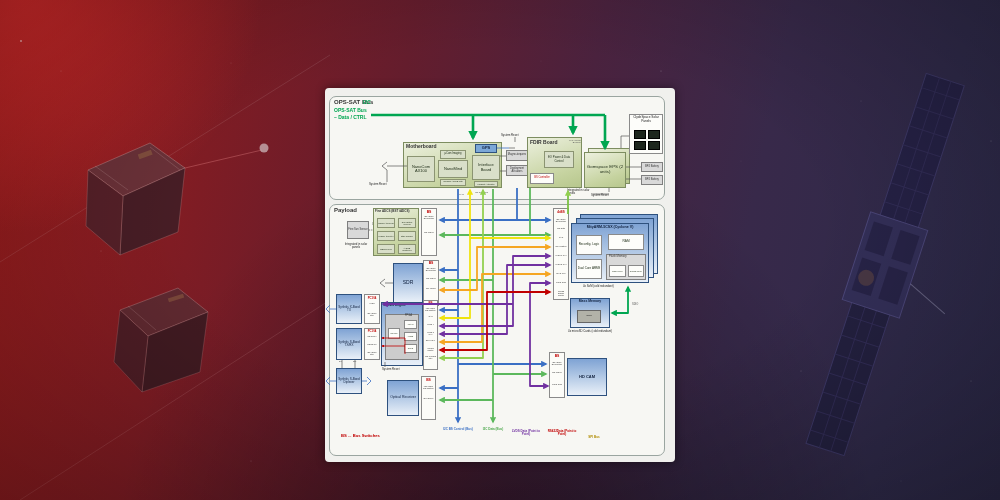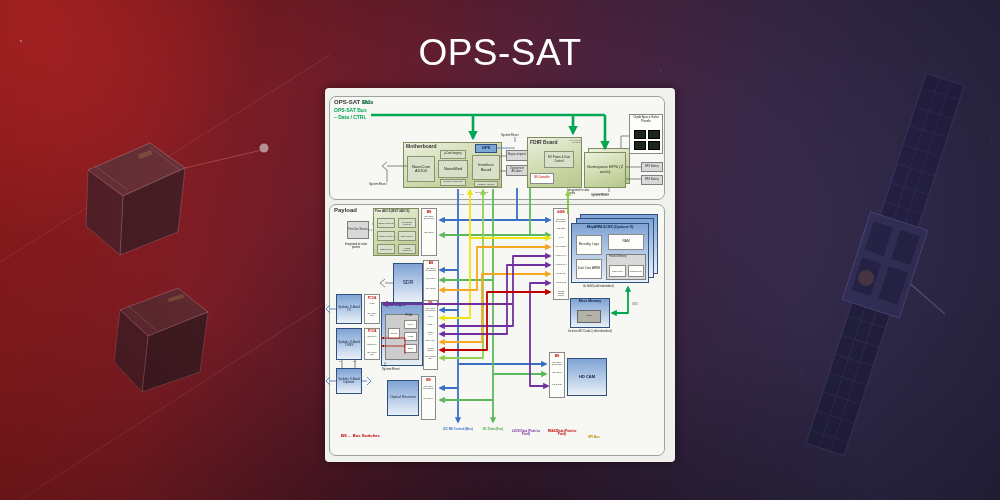--- a/index.html
+++ b/index.html
@@ -78,21 +78,20 @@
       <rect x="-24" y="-38" width="20" height="30" fill="#272347"></rect>
       <rect x="4" y="-38" width="20" height="30" fill="#272347"></rect>
       <rect x="-24" y="0" width="20" height="34" fill="#272347"></rect>
       <rect x="4" y="0" width="20" height="34" fill="#272347"></rect>
       <circle cx="-14" cy="18" r="8" fill="#4d3a44" opacity=".9"></circle>
       <line x1="30" y1="10" x2="72" y2="28" stroke="rgba(200,200,230,.35)" stroke-width="1"></line>
     </g>
   </svg>
 
   <div id="vignette"></div>
-  <div id="title">OPS-SAT</div>
 
   <div id="diagram">
 
     <div class="grp" style="left:4px; top:8px; width:336px; height:104px;"></div>
     <div class="grp-label" style="left:9px; top:11px;">OPS-SAT Bus</div>
     <div class="t" style="left:38px; top:12px; font-size:5px; font-weight:bold; color:#00a651;">I2C</div>
     <div class="t" style="left:9px; top:20px; font-size:5px; font-weight:bold; color:#00a651;">OPS-SAT Bus</div>
     <div class="t" style="left:9px; top:27px; font-size:5px; font-weight:bold; color:#00a651;">– Data / CTRL</div>
 
     <div class="b gb" style="left:78px; top:54px; width:99px; height:46px;"></div>

